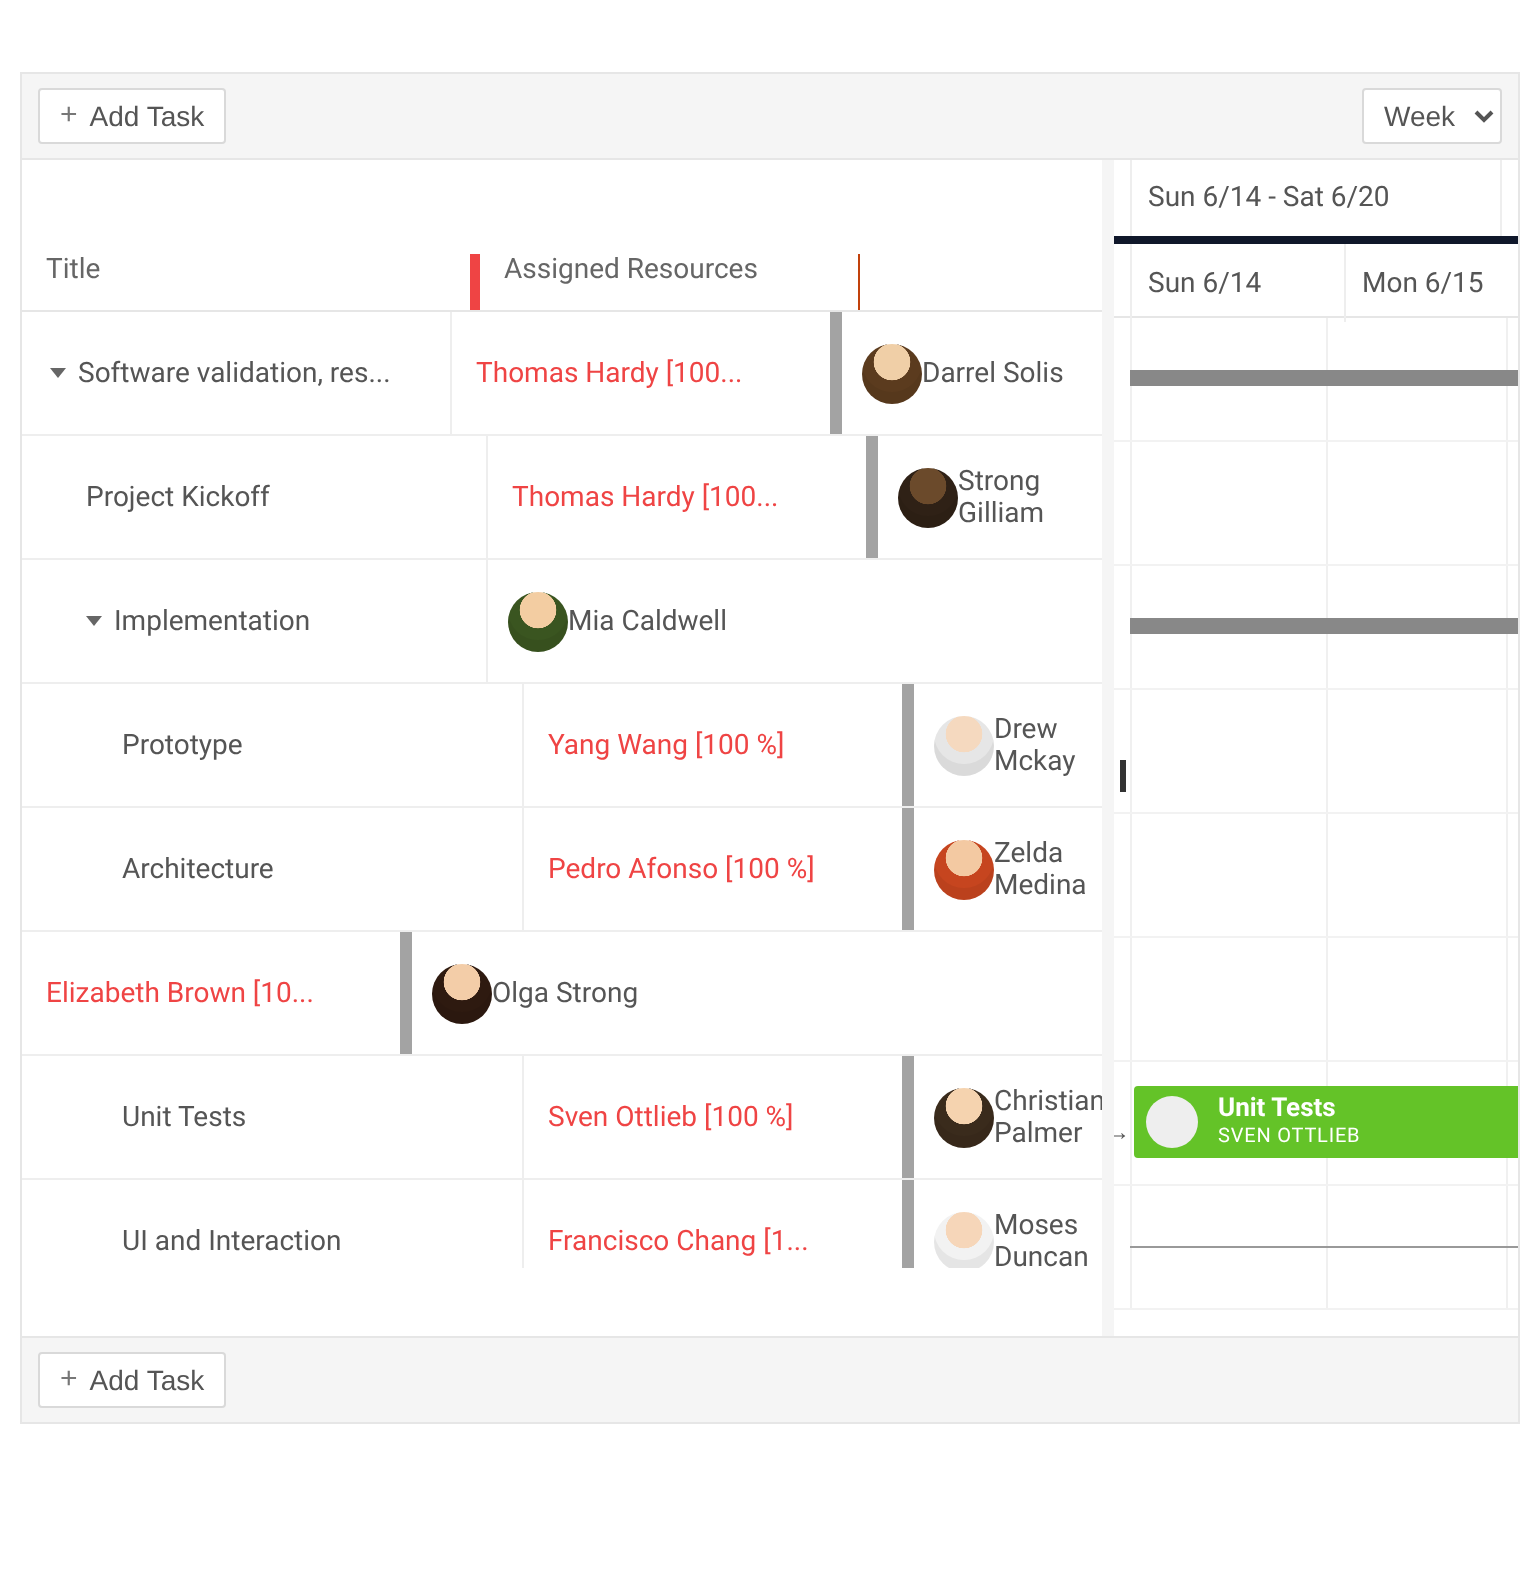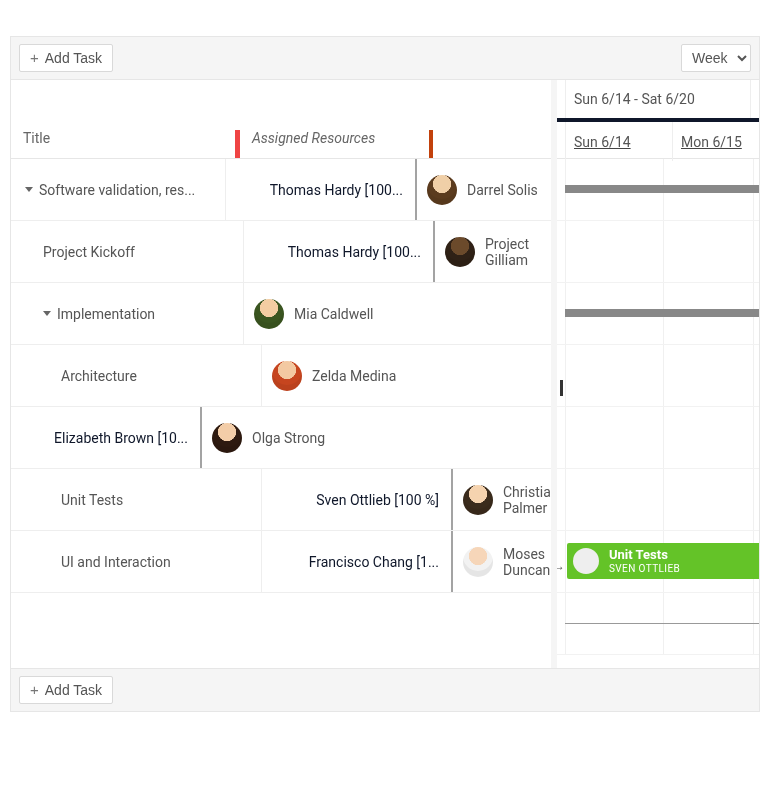--- a/index.html
+++ b/index.html
@@ -92,35 +92,35 @@
     align-items: flex-end;
     border-bottom: 1px solid #e6e6e6;
     background: #fff;
   }
   .lhead .lcol {
     padding: 0 12px 12px 12px;
     color: #666;
     font-size: 14px;
   }
   .lcol.title { flex: 0 0 200px; border-right: 5px solid #ef4444; }
-  .lcol.res   { flex: 0 0 165px; border-right: 4px solid #c2410c; font-style: italic; }
+  .lcol.res   { flex: 0 0 165px; border-right: 1px solid #c2410c; }
   .lcol.lead  { flex: 1 1 auto; }
 
   
   .lrows { flex: 1 1 auto; overflow: hidden; }
   .lrow {
     height: 61px;
     display: flex;
     align-items: center;
     border-bottom: 1px solid #eee;
     background: #fff;
   }
   .lrow .c1 { flex: 0 0 200px; padding-left: 14px; border-right: 1px solid #eee; display:flex; align-items:center; gap:6px; height:100%; overflow:hidden; white-space:nowrap; color:#555; }
-  .lrow .c2 { flex: 0 0 165px; padding: 0 12px; border-right: 2px solid #a3a3a3; height:100%; display:flex; align-items:center; overflow:hidden; white-space:nowrap; text-overflow:ellipsis; color:#0f172a;justify-content:flex-end;}
-  .lrow .c3 { flex: 1 1 auto; padding: 0 10px; height:100%; display:flex; align-items:center; gap:10px; color:#555;}
+  .lrow .c2 { flex: 0 0 165px; padding: 0 12px; border-right: 6px solid #a3a3a3; height:100%; display:flex; align-items:center; overflow:hidden; white-space:nowrap; text-overflow:ellipsis; color:#ef4444;}
+  .lrow .c3 { flex: 1 1 auto; padding: 0 10px; height:100%; display:flex; align-items:center; color:#555;}
   .lrow.group { font-weight: 400; }
   .caret {
     display:inline-block;
     width:0;height:0;
     border-left:4px solid transparent;
     border-right:4px solid transparent;
     border-top:5px solid #666;
   }
   .ind1 { padding-left: 32px !important; }
   .ind2 { padding-left: 50px !important; }
@@ -148,21 +148,21 @@
   .r1 {
     height: 38px;
     border-bottom: 4px solid #0f172a;
     display:flex;
     align-items:center;
   }
   .r1 .before { flex:0 0 8px; border-right:1px solid #eee; height:100%; }
   .r1 .range { padding-left:8px; color:#555; flex:1 1 auto; }
   .r1 .after  { flex:0 0 8px; border-left:1px solid #eee; height:100%; }
   .r2 {
-    height: 39px; display:flex;text-decoration:underline;
+    height: 39px; display:flex;
   }
   .r2 .slot {
     border-right:1px solid #eee;
     display:flex; align-items:center;
     color:#555;
     padding-left:8px;
     white-space:nowrap;
   }
   .r2 .before2 { flex:0 0 8px; border-right:1px solid #eee; }
   .r2 .s1 { flex:0 0 98px; }
@@ -280,36 +280,51 @@
           </div>
           <div class="lrow">
             <div class="c1 ind1">
               <span class="ellipsis">Project Kickoff</span>
             </div>
             <div class="c2">
               <span class="ellipsis">Thomas Hardy [100...</span>
             </div>
             <div class="c3">
               <span class="avatar av2"></span>
-              <span>Project Gilliam</span>
+              <span>Strong Gilliam</span>
             </div>
           </div>
           <div class="lrow group">
             <div class="c1 ind1">
               <span class="caret"></span>
               <span class="ellipsis">Implementation</span>
             </div>
             <div class="c3">
               <span class="avatar av3"></span>
               <span>Mia Caldwell</span>
             </div>
           </div>
           <div class="lrow">
             <div class="c1 ind2">
+              <span class="ellipsis">Prototype</span>
+            </div>
+            <div class="c2">
+              <span class="ellipsis">Yang Wang [100 %]</span>
+            </div>
+            <div class="c3">
+              <span class="avatar av4"></span>
+              <span>Drew Mckay</span>
+            </div>
+          </div>
+          <div class="lrow">
+            <div class="c1 ind2">
               <span class="ellipsis">Architecture</span>
+            </div>
+            <div class="c2">
+              <span class="ellipsis">Pedro Afonso [100 %]</span>
             </div>
             <div class="c3">
               <span class="avatar av5"></span>
               <span>Zelda Medina</span>
             </div>
           </div>
           <div class="lrow">
             <div class="c2">
               <span class="ellipsis">Elizabeth Brown [10...</span>
             </div>

